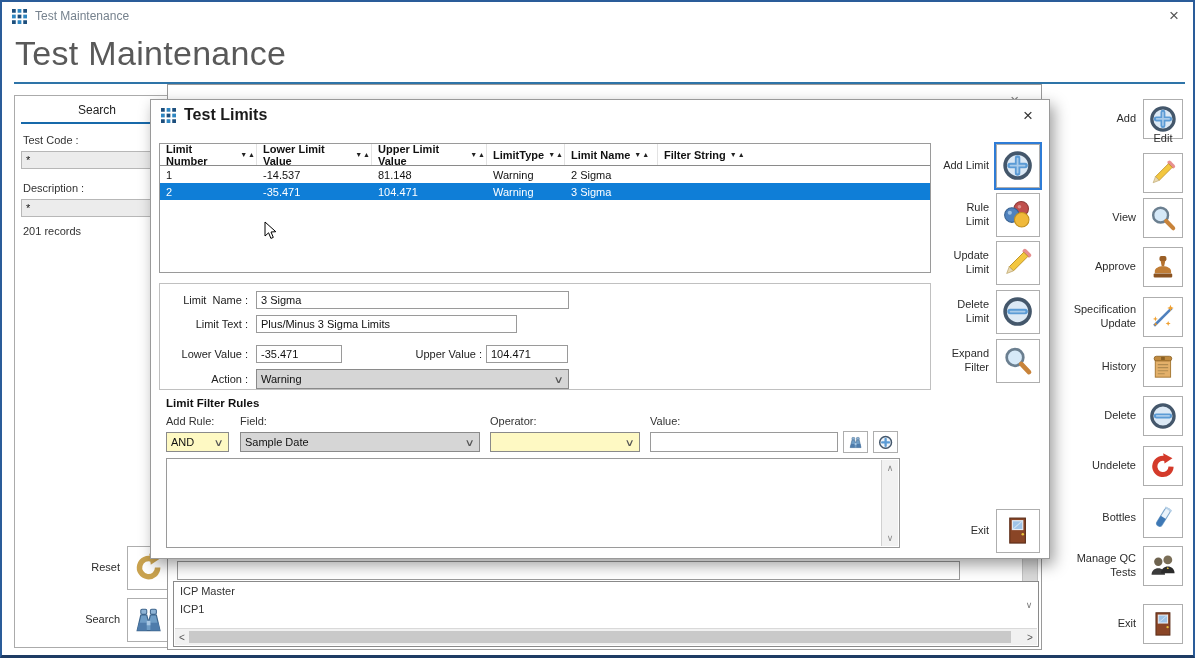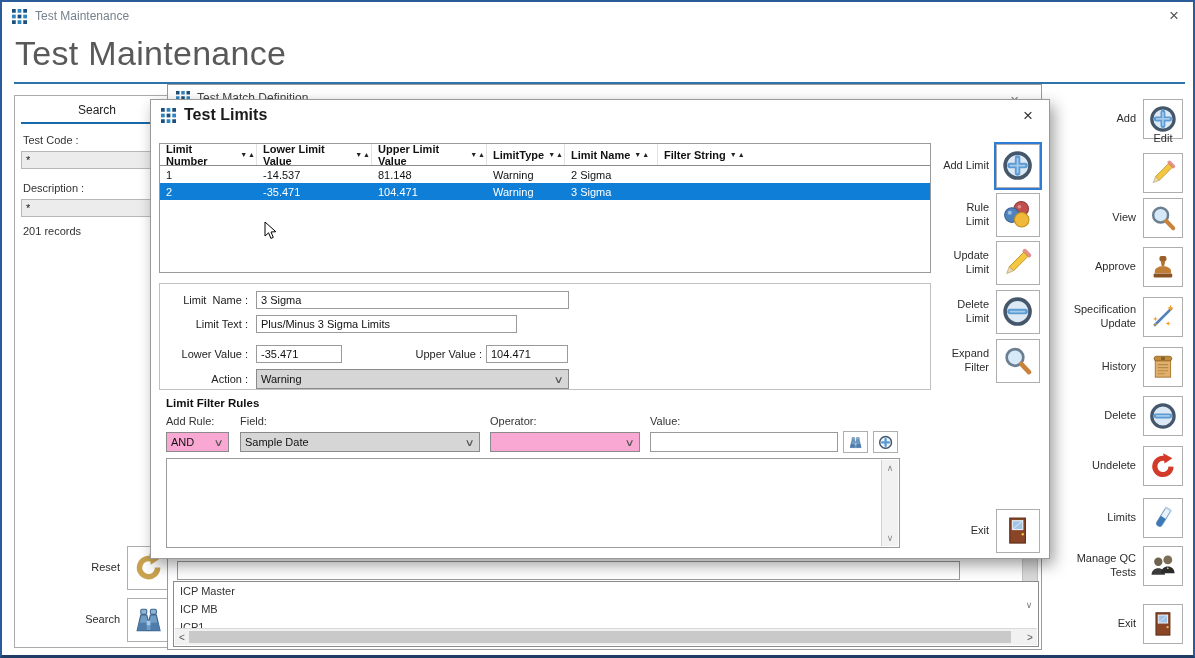--- a/index.html
+++ b/index.html
@@ -12,21 +12,21 @@
   .close-x{color:#555;font-size:17px;line-height:1;cursor:default;background:none;border:none;font-family:inherit;}
   .win-close{right:8px;top:4px;}
   .heading{left:13px;top:32px;font-size:34px;color:#595959;font-weight:400;letter-spacing:.3px;}
   .heading-rule{left:12px;top:80px;width:1171px;height:2px;background:#2e74a8;}
   
   .panel{box-sizing:border-box;background:#fff;border:1px solid #ababab;}
   .lbl{font-size:11px;color:#333;}
   .tbox{box-sizing:border-box;border:1px solid #9a9a9a;background:#fff;font-family:inherit;
         font-size:11px;color:#111;padding:1px 4px;height:18px;}
   .tbox.gray{background:#ececec;border-color:#b7b7b7;}
-  .dd{box-sizing:border-box;border:1px solid #8a8a8a;background:#f9a8d4;font-size:11px;color:#111;
+  .dd{box-sizing:border-box;border:1px solid #8a8a8a;background:#fef9c3;font-size:11px;color:#111;
       display:flex;align-items:center;padding:0 4px;height:20px;justify-content:space-between;}
   .dd.gray{background:#d6d6d6;}
   .dd .chev{color:#555;font-size:10px;transform:scaleX(1.4);margin-right:2px;}
   .icon-btn{box-sizing:border-box;background:#fff;border:1px solid #aeaeae;display:flex;align-items:center;
             justify-content:center;padding:2px;box-shadow:inset 0 0 0 2px #fff;cursor:default;}
   .icon-btn svg{width:82%;height:82%;}
   .btn-row{display:flex;align-items:center;justify-content:flex-end;gap:7px;}
   .btn-lbl{font-size:11px;color:#2c2c2c;text-align:right;line-height:1.25;}
   
   .search-tab{width:100%;text-align:center;font-size:12px;color:#222;padding-top:7px;}
@@ -188,21 +188,21 @@
     <div class="abs btn-row" style="right:10px;top:444px;">
       <span class="btn-lbl">Undelete</span>
       <button class="icon-btn" style="width:40px;height:40px;">
         <svg viewBox="0 0 24 24">
             <path d="M19 12.6a7 7 0 1 1-4.2-6.6" fill="none" stroke="#d43a2a" stroke-width="4.4"></path>
             <path d="M12.2 1l8 4.4-6.8 4.4z" fill="#d43a2a"></path>
           </svg>
       </button>
     </div>
     <div class="abs btn-row" style="right:10px;top:496px;">
-      <span class="btn-lbl">Limits</span>
+      <span class="btn-lbl">Bottles</span>
       <button class="icon-btn" style="width:40px;height:40px;">
         <svg viewBox="0 0 24 24">
             <g transform="rotate(32 12 12)">
               <rect x="9.4" y="2.6" width="5.2" height="17.4" rx="2.6" fill="#eaf3fb" stroke="#7fa8cc" stroke-width=".9"></rect>
               <path d="M9.4 11.4h5.2v6a2.6 2.6 0 0 1-5.2 0z" fill="#3e78b5"></path>
               <rect x="8.6" y="2.2" width="6.8" height="1.6" rx=".8" fill="#b9d2e8"></rect>
             </g>
           </svg>
       </button>
     </div>
@@ -225,44 +225,27 @@
             <rect x="6" y="2.4" width="12" height="19.2" fill="#8a4526" stroke="#5e2f1a" stroke-width=".9"></rect>
             <rect x="8" y="4.4" width="8" height="6.8" fill="#9fc4e8" stroke="#e8eef5" stroke-width=".9"></rect>
             <path d="M8 11.2l8-6.8" stroke="#cfe2f2" stroke-width=".8"></path>
             <circle cx="16" cy="14.8" r="1" fill="#e8c23a"></circle>
           </svg>
       </button>
     </div>
   </div>
 
   <div class="abs panel" style="left:165px;top:82px;width:875px;height:566px;border-color:#9a9a9a;">
-    <div style="display:flex;align-items:center;height:26px;padding-left:8px;">
-      <svg width="14" height="14" viewBox="0 0 16 16">
-          <g fill="#1d4f7d">
-            <rect x="0" y="0" width="4" height="4"></rect>
-            <rect x="6" y="0" width="4" height="4" fill="#2e86c1"></rect>
-            <rect x="12" y="0" width="4" height="4"></rect>
-            <rect x="0" y="6" width="4" height="4" fill="#2e86c1"></rect>
-            <rect x="6" y="6" width="4" height="4"></rect>
-            <rect x="12" y="6" width="4" height="4" fill="#2e86c1"></rect>
-            <rect x="0" y="12" width="4" height="4"></rect>
-            <rect x="6" y="12" width="4" height="4" fill="#2e86c1"></rect>
-            <rect x="12" y="12" width="4" height="4"></rect>
-          </g>
-        </svg>
-      <span style="font-size:12px;color:#444;margin-left:7px;">Test Match Definition</span>
-    </div>
     <button class="abs close-x" style="right:16px;top:6px;font-size:15px;color:#777;">×</button>
 
     <input class="abs tbox" style="left: 9px; top: 476px; width: 783px; height: 19px;">
     <div class="abs" style="right:3px;top:462px;width:14px;height:34px;background:#d9d9d9;border:1px solid #c2c2c2;"></div>
 
     <div class="abs panel" style="left:5px;top:496px;width:866px;height:66px;border-color:#8a8a8a;">
       <div class="lbl" style="padding:3px 0 0 6px;height:14px;">ICP Master</div>
-      <div class="lbl" style="padding:4px 0 0 6px;height:14px;">ICP MB</div>
       <div class="lbl" style="padding:4px 0 0 6px;height:13px;">ICP1</div>
       <div class="abs" style="right:2px;top:18px;width:14px;text-align:center;font-size:9px;color:#777;">∨</div>
       <div class="hsb">
         <span class="ar">&lt;</span>
         <span class="thumb"></span>
         <span class="ar abs" style="right:0;">&gt;</span>
       </div>
     </div>
   </div>
 

